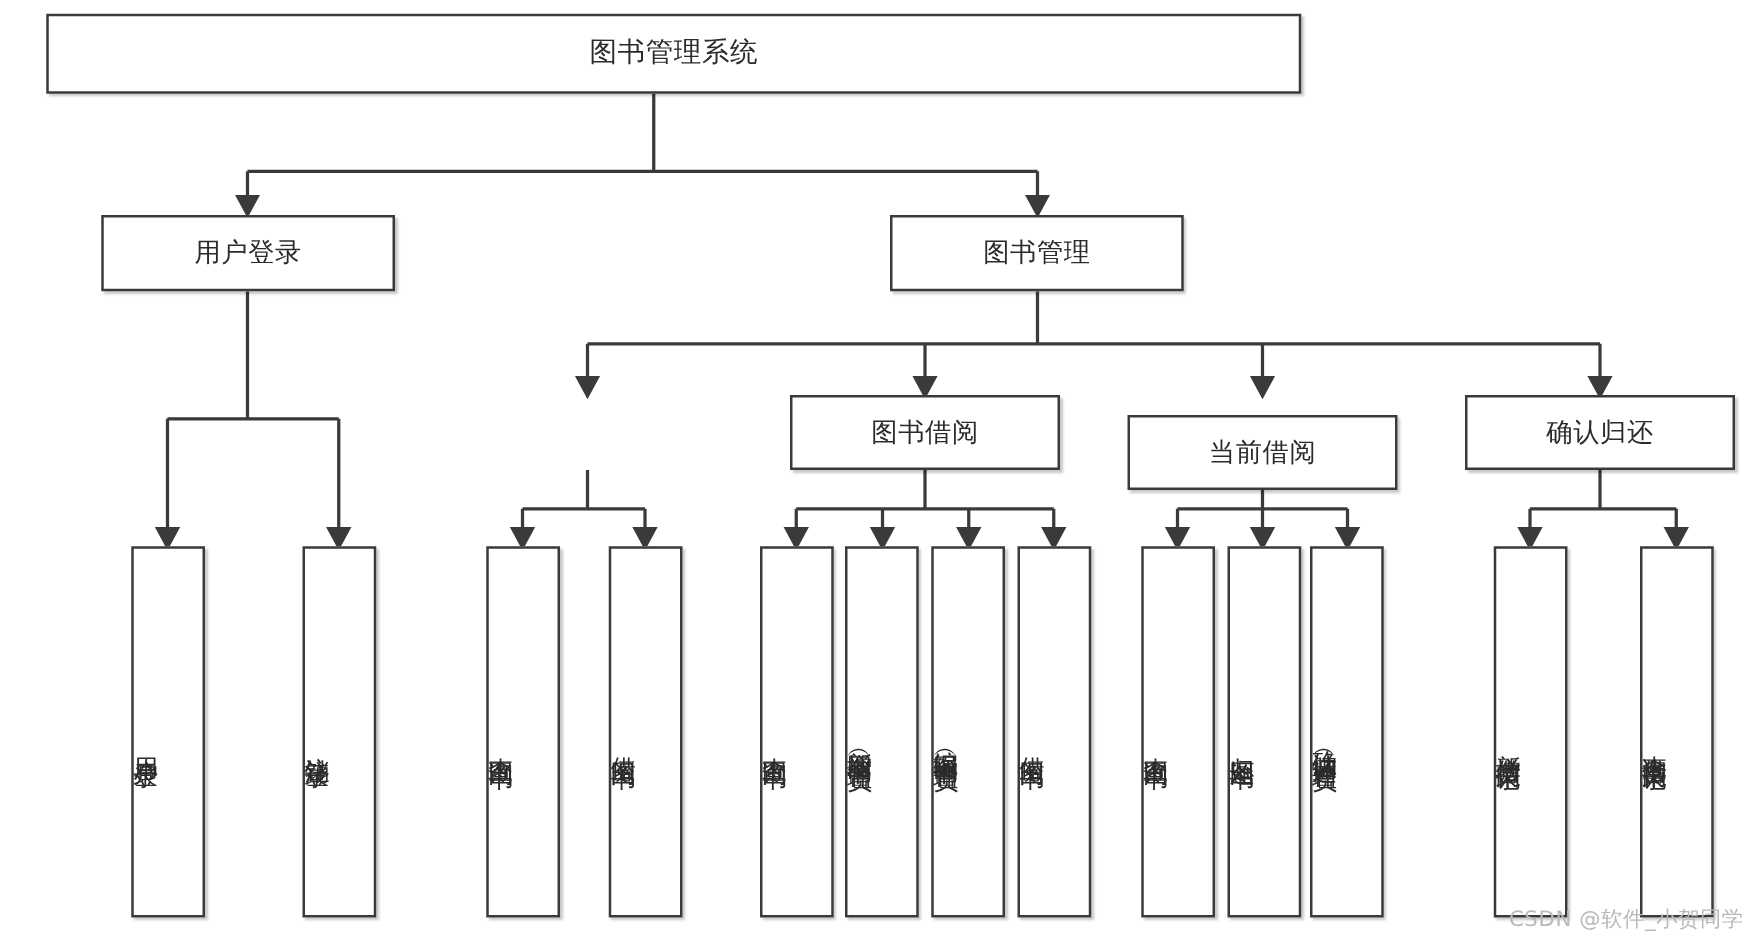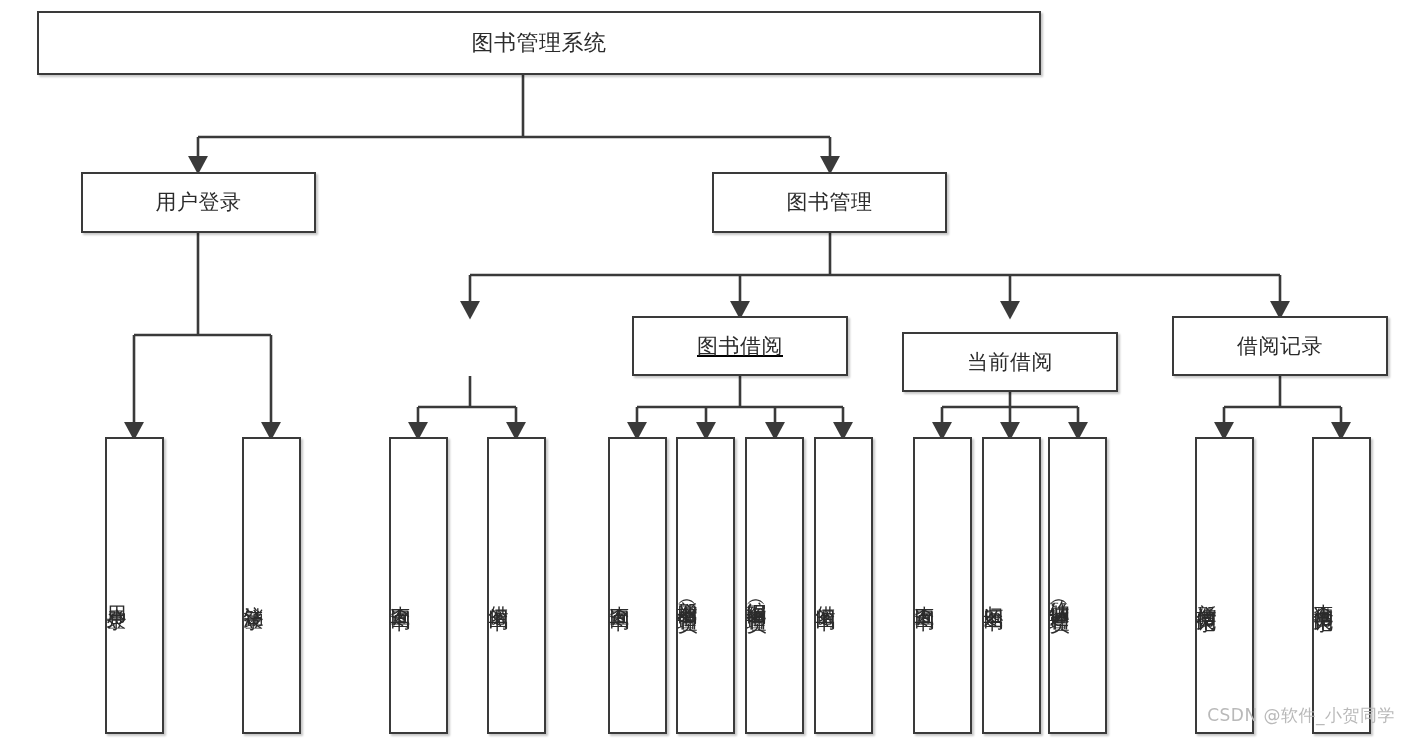--- a/index.html
+++ b/index.html
@@ -55,21 +55,21 @@
     position: absolute;
     left: 0;
     top: 0;
     width: 1405px;
     height: 747px;
     pointer-events: none;
   }
   #watermark {
     position: absolute;
     right: 10px;
-    bottom: 20px;
+    bottom: 0;
     color: #b9b9b9;
     font-size: 17px;
     letter-spacing: 0.5px;
     white-space: nowrap;
     user-select: none;
   }
 </style>
 </head>
 <body>
 
@@ -129,28 +129,28 @@
     <span class="label">图书管理系统</span>
   </div>
 
   <div class="node" style="left:81px; top:172px; width:235px; height:61px;">
     <span class="label">用户登录</span>
   </div>
   <div class="node" style="left:712px; top:172px; width:235px; height:61px;font-family:Liberation Serif, serif;">
     <span class="label">图书管理</span>
   </div>
 
-  <div class="node" style="left:632px; top:316px; width:216px; height:60px;text-decoration:underline;">
+  <div class="node" style="left:632px; top:316px; width:216px; height:60px;">
     <span class="label">图书借阅</span>
   </div>
   <div class="node" style="left:902px; top:332px; width:216px; height:60px;">
     <span class="label">当前借阅</span>
   </div>
   <div class="node" style="left:1172px; top:316px; width:216px; height:60px;">
-    <span class="label">借阅记录</span>
+    <span class="label">确认归还</span>
   </div>
 
   <div class="node vertical" style="left:105px; top:437px; width:59px; height:297px;">
     <span class="label">用户登录</span>
   </div>
   <div class="node vertical" style="left:242px; top:437px; width:59px; height:297px;">
     <span class="label">注销登录</span>
   </div>
 
   <div class="node vertical" style="left:389px; top:437px; width:59px; height:297px;">

